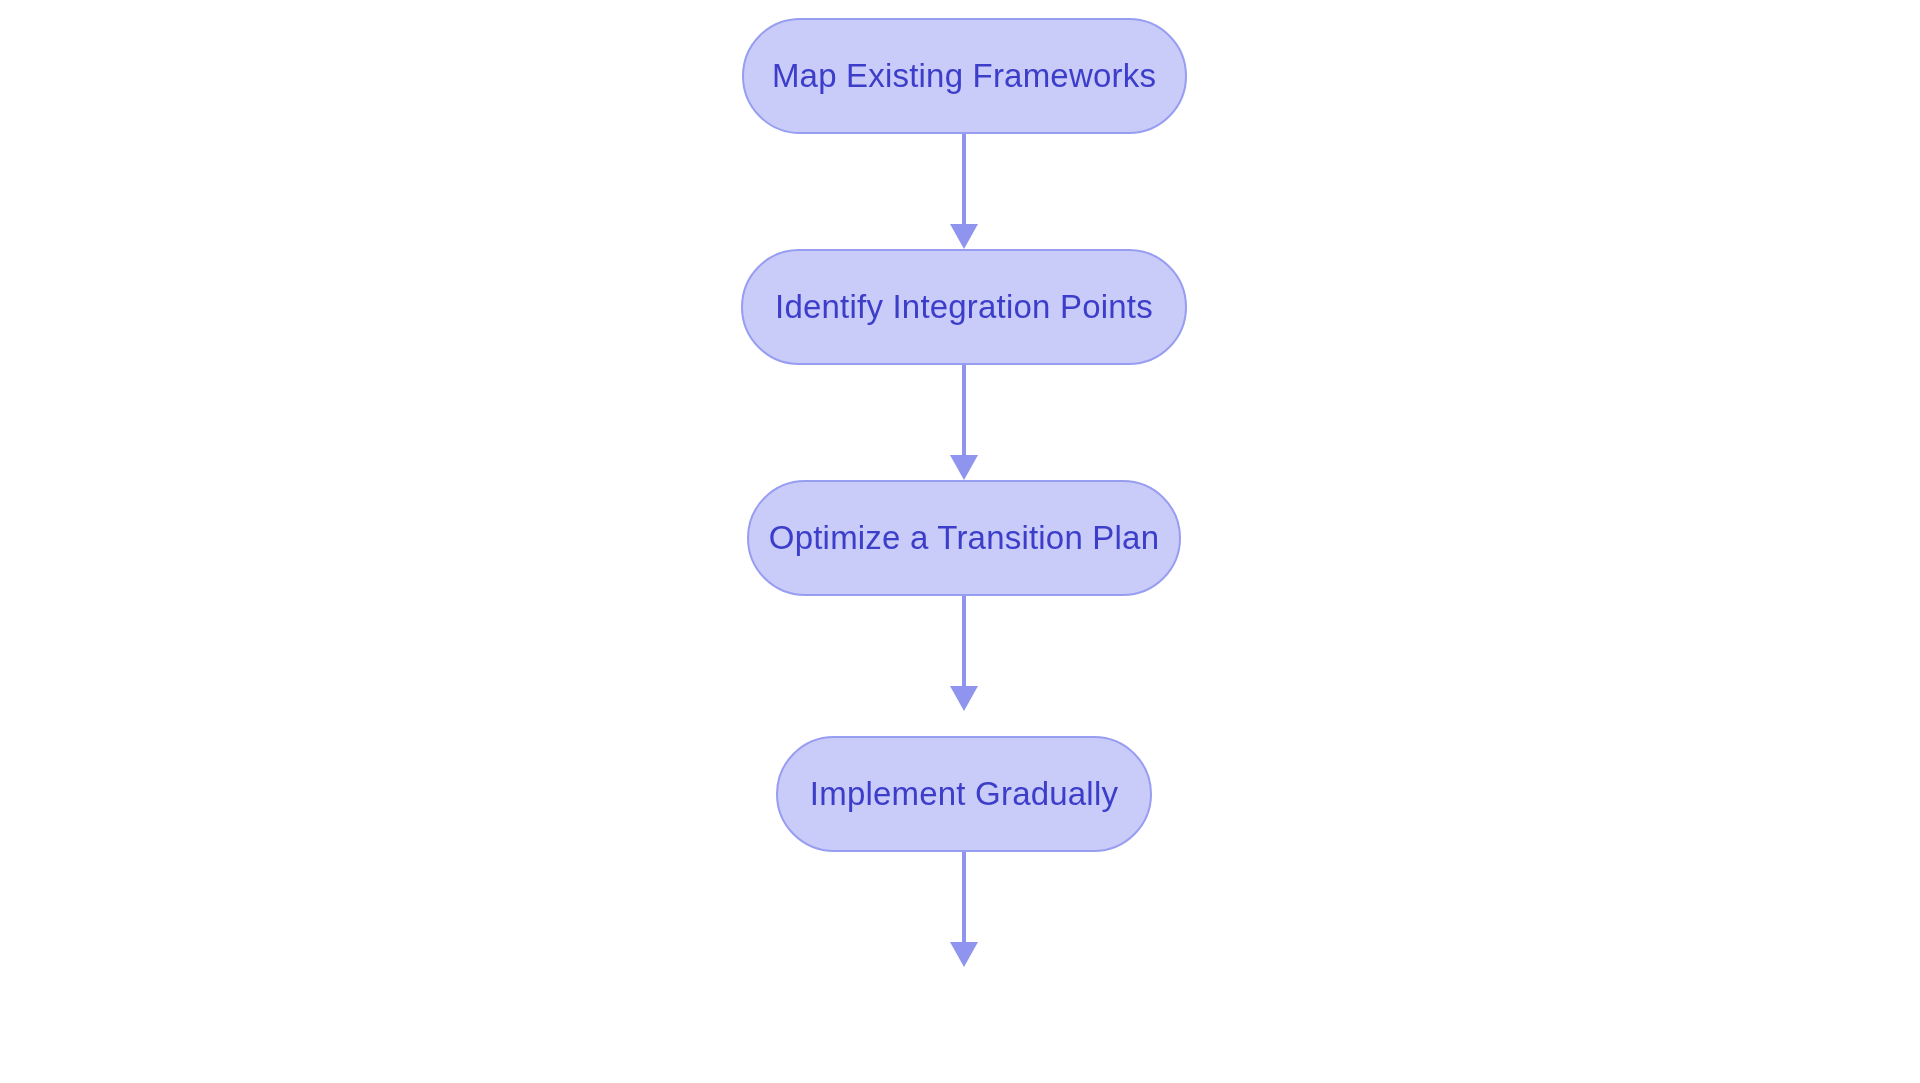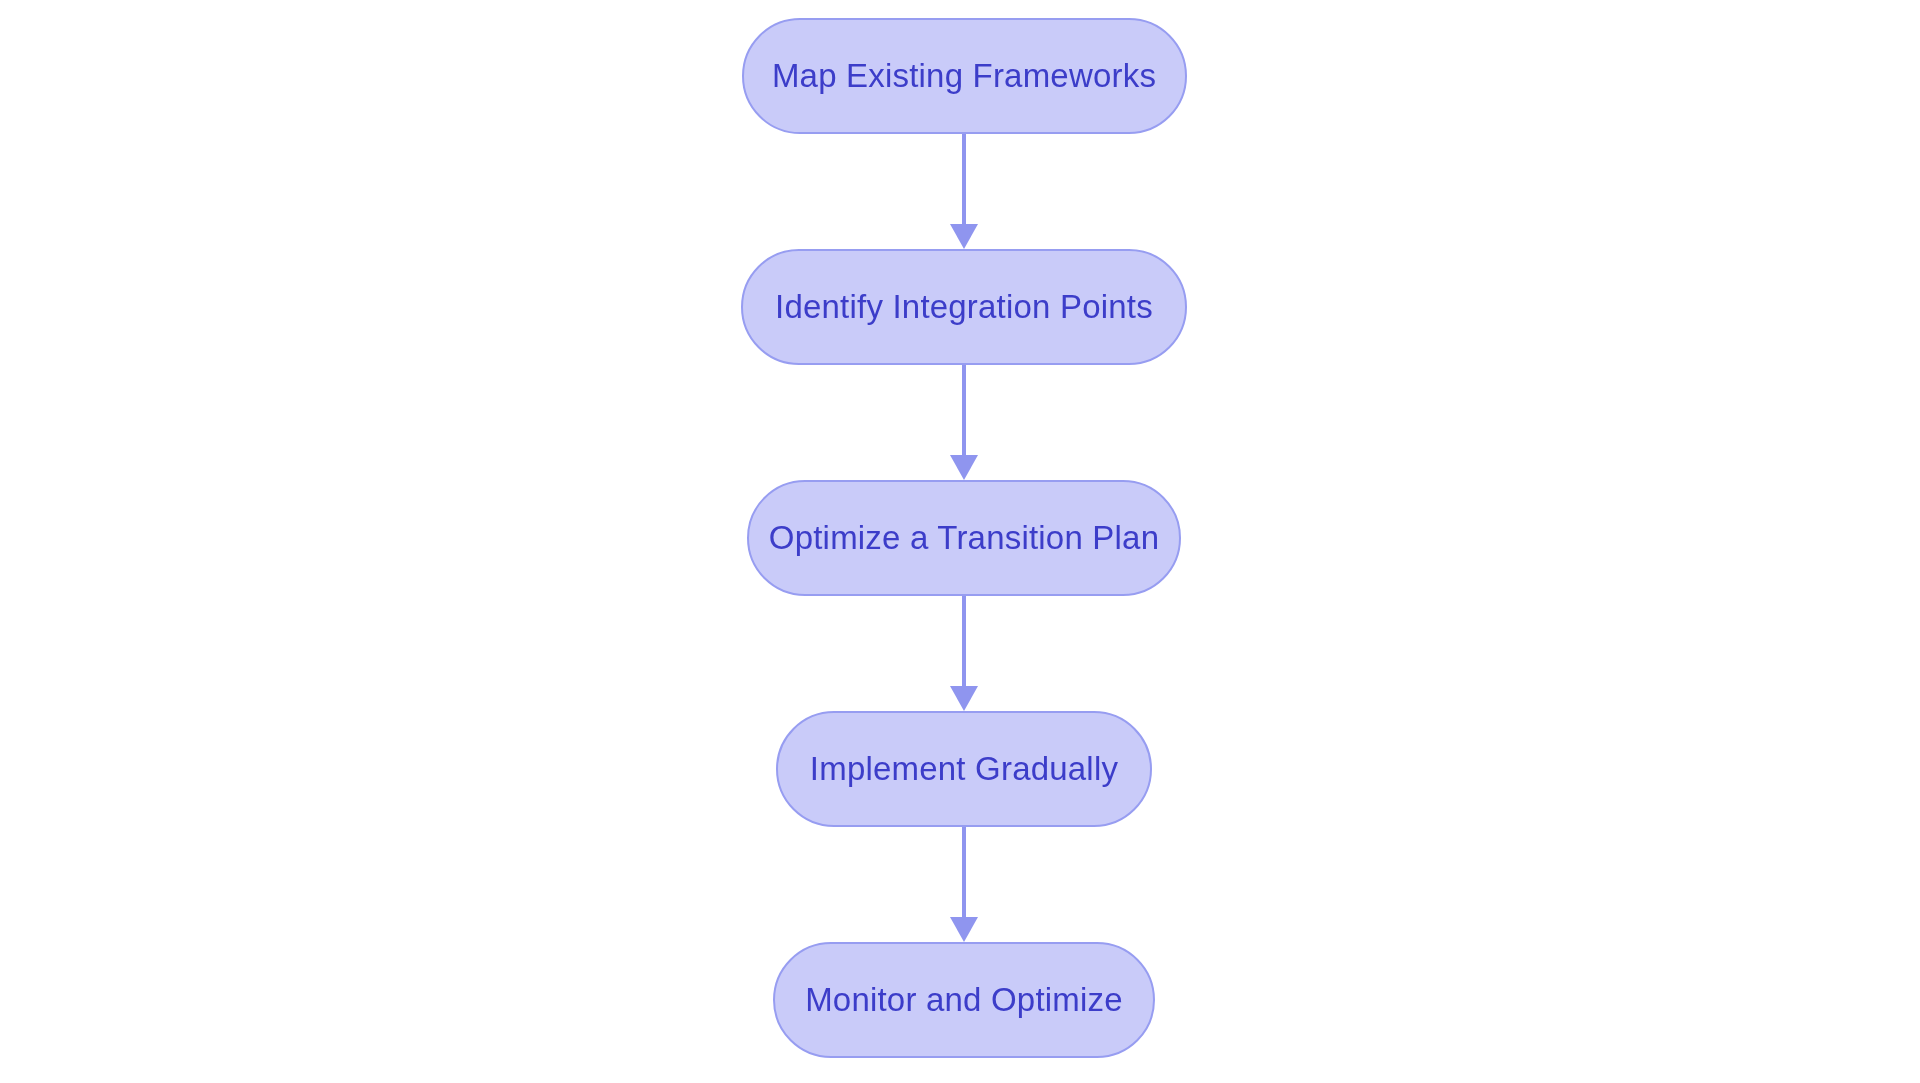--- a/index.html
+++ b/index.html
@@ -38,21 +38,21 @@
   }
   .node-label {
     color: var(--node-text);
     font-size: 33px;
     letter-spacing: 0.2px;
     white-space: nowrap;
   }
   .node-1 { width: 445px; }
   .node-2 { width: 446px; justify-content: center; }
   .node-3 { width: 434px; }
-  .node-4 { width: 376px; }
+  .node-4 { width: 376px; margin-top: 25px; }
   .node-5 { width: 382px; }
   .connector {
     height: 115px;
     flex: 0 0 auto;
     display: flex;
     flex-direction: column;
     align-items: center;
   }
   .connector-line {
     width: 4px;
@@ -101,17 +101,14 @@
 
   <div class="node node-4">
     <span class="node-label">Implement Gradually</span>
   </div>
 
   <div class="connector">
     <div class="connector-line"></div>
     <div class="connector-head"></div>
   </div>
 
-  <div class="node node-5">
-    <span class="node-label">Monitor and Optimize</span>
-  </div>
 
 </div>
 
 </body></html>

